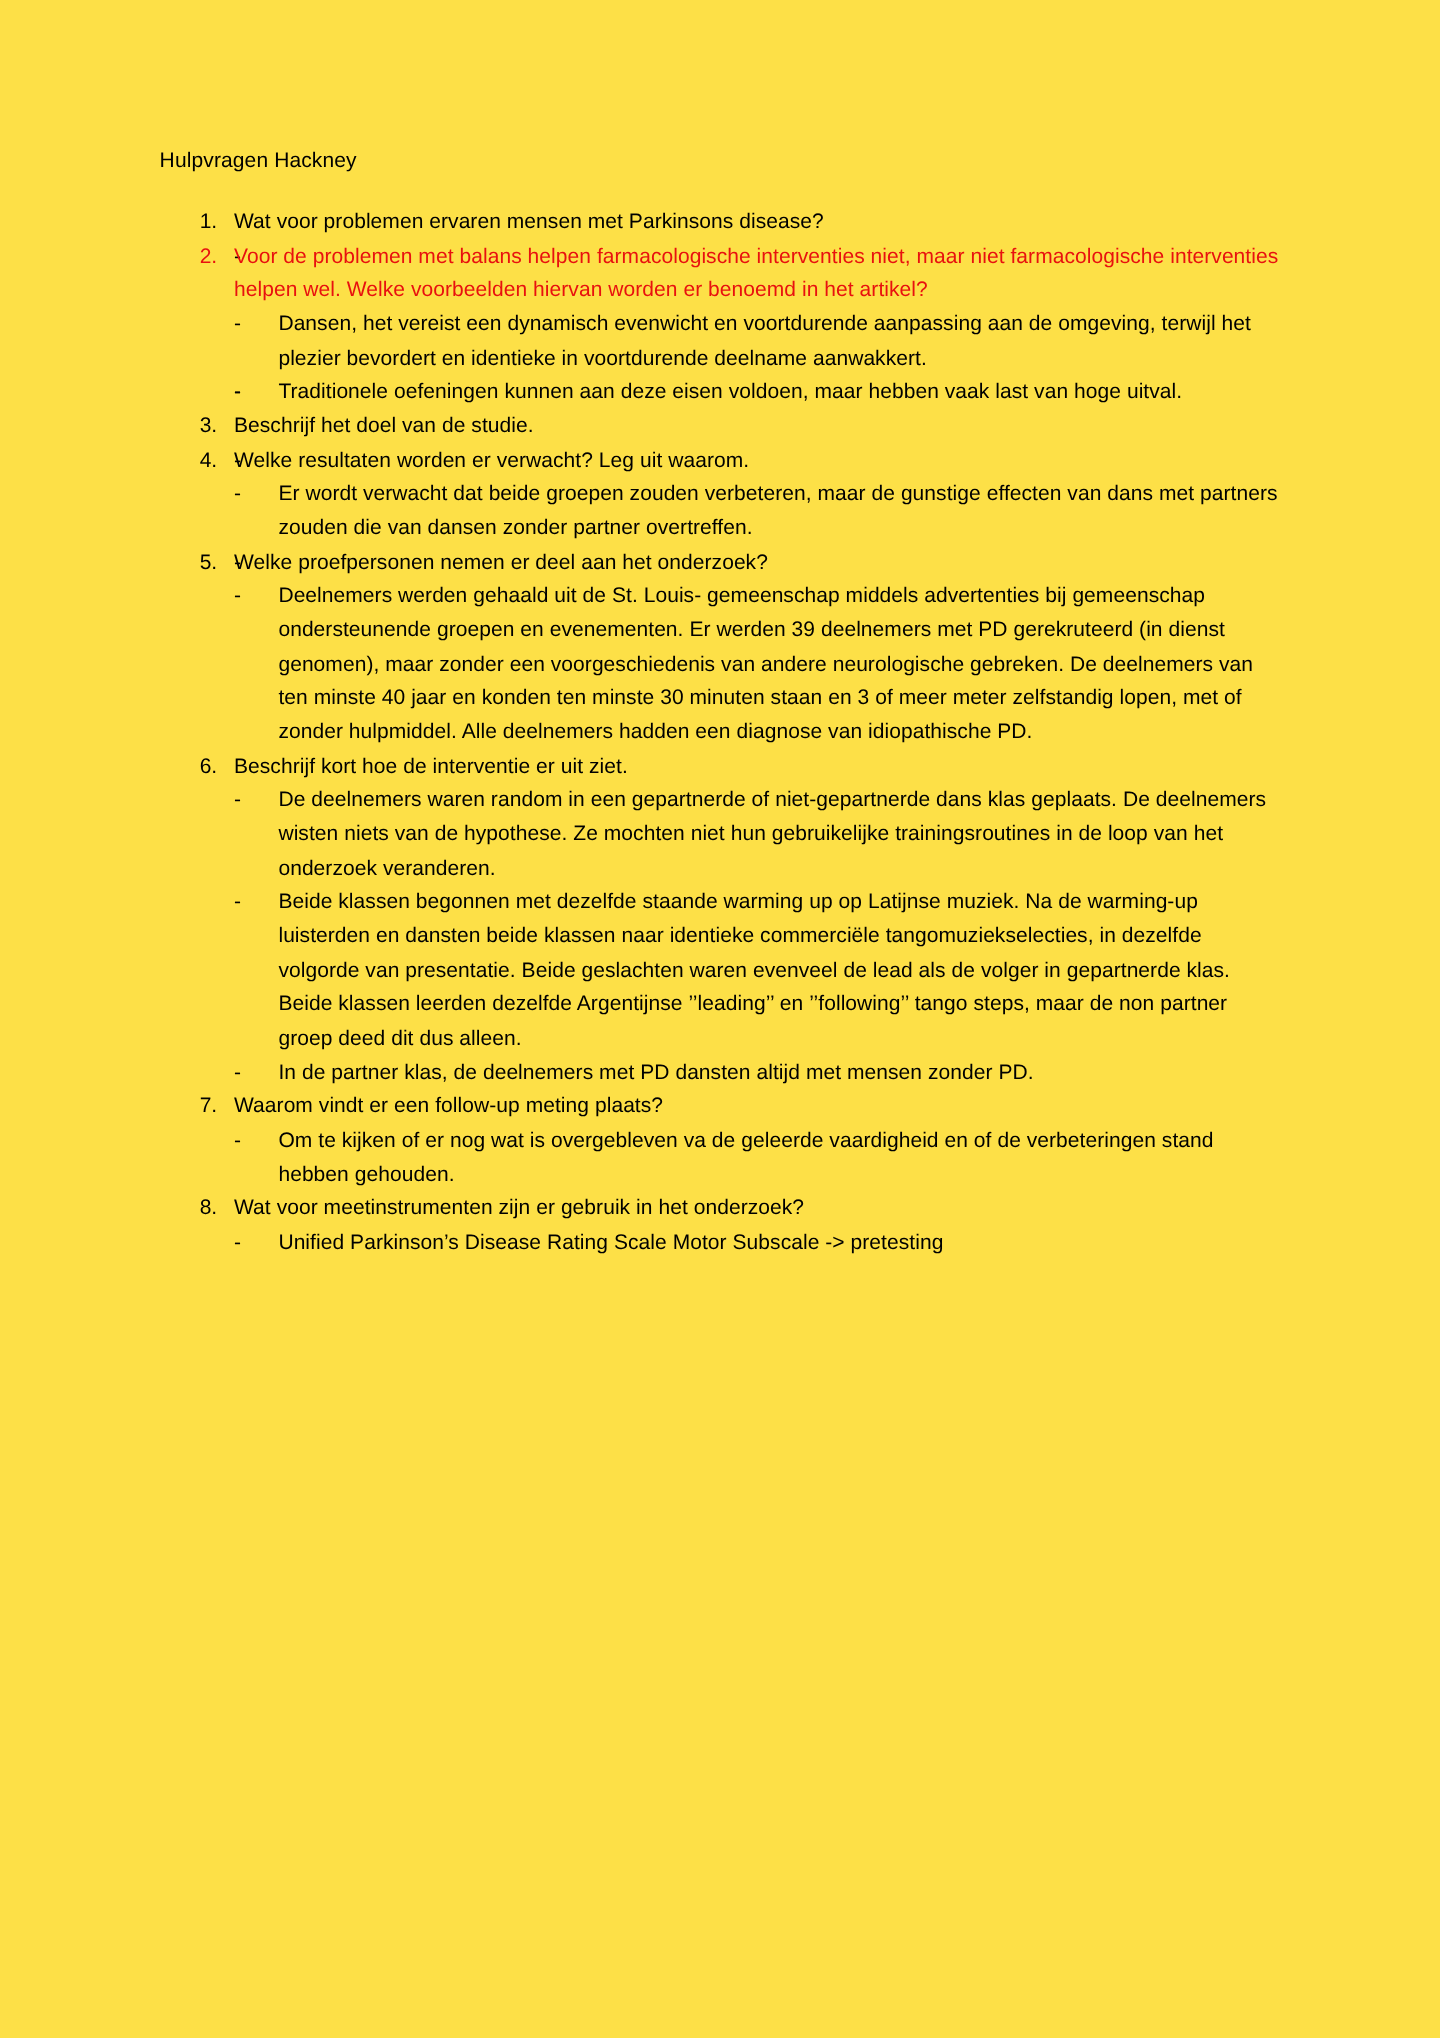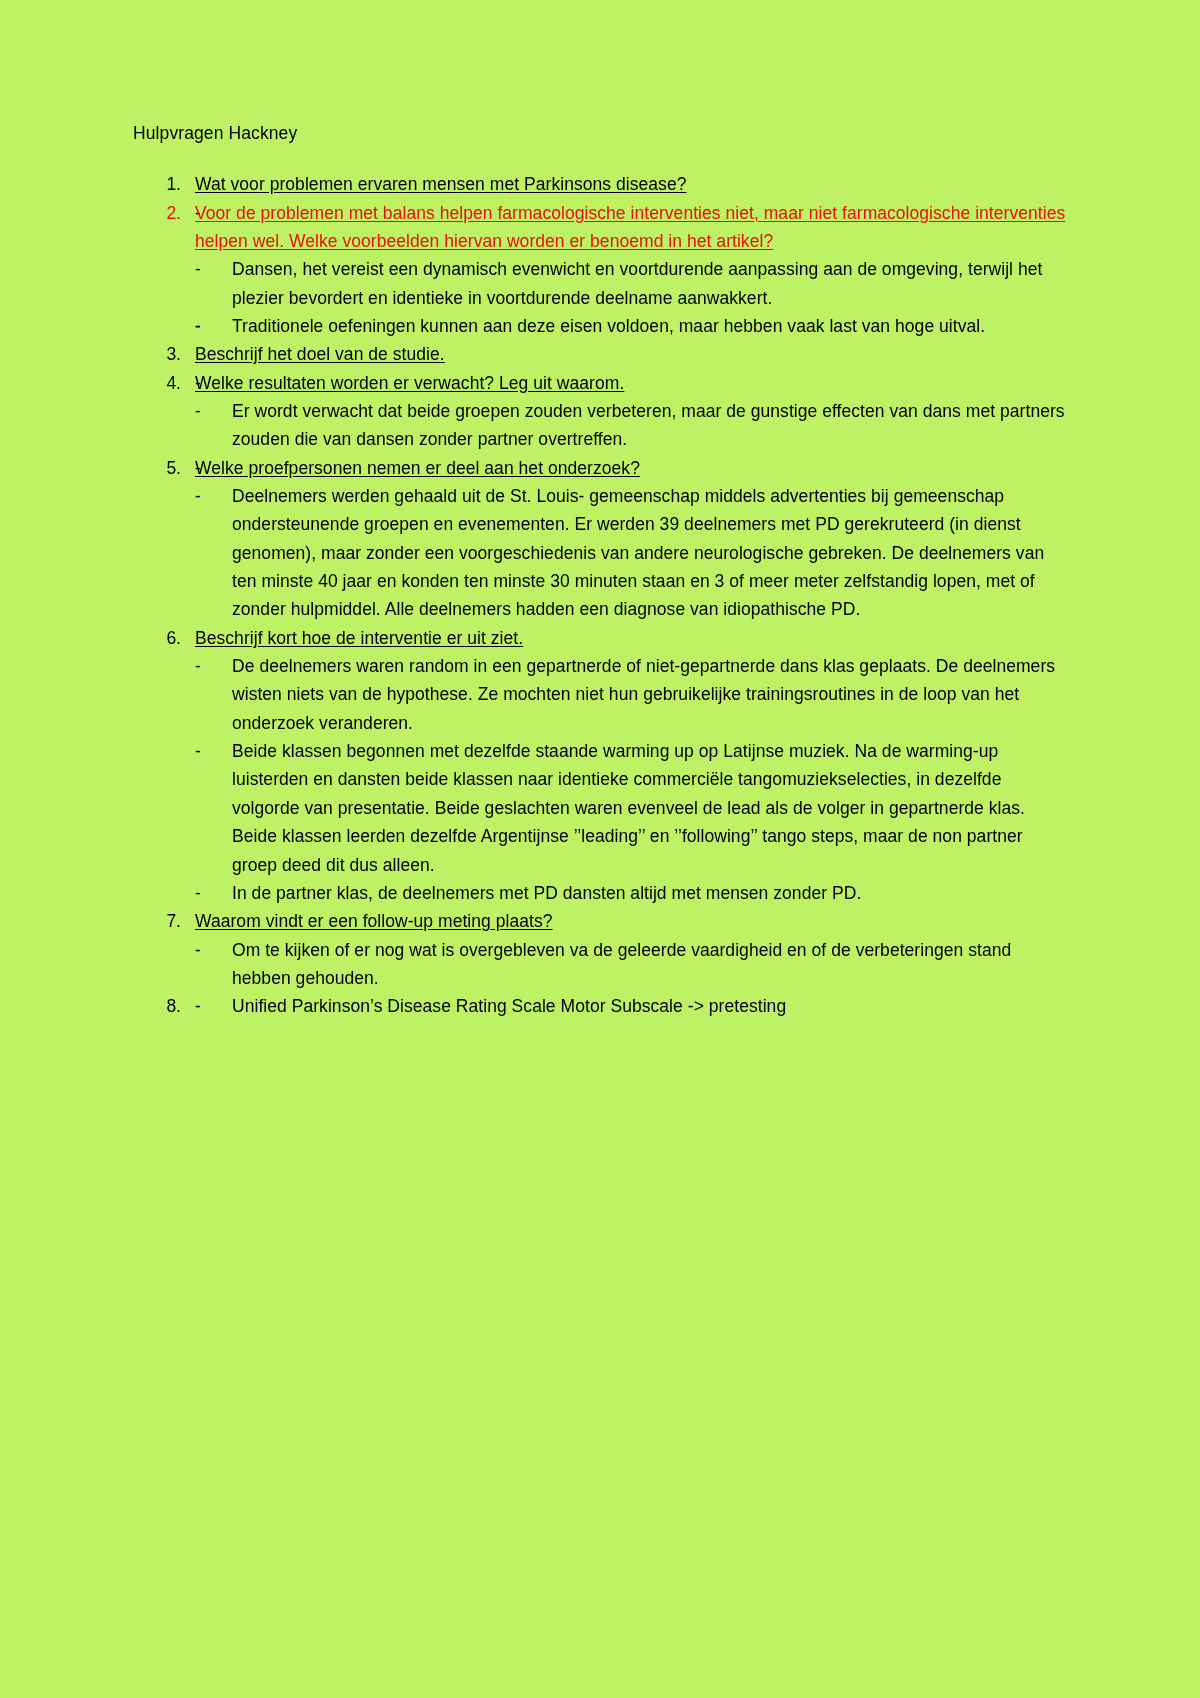--- a/index.html
+++ b/index.html
@@ -11,21 +11,21 @@
     width: 1200px;
     min-height: 1698px;
     font-family: "Liberation Sans", sans-serif;
     color: #000000;
   }
   .page {
     width: 1200px;
     min-height: 1698px;
     box-sizing: border-box;
     padding: 120px 130px 60px 133px;
-    background: #bef264;
+    background: #fde047;
   }
   .doc-title {
     font-size: 17.5px;
     line-height: 1.5;
     margin-bottom: 24px;
     letter-spacing: 0.1px;
   }
   ol.qlist {
     list-style: none;
     margin: 0;
@@ -41,21 +41,20 @@
     left: 18px;
     top: 0;
     width: 30px;
     text-align: right;
     font-size: 17.5px;
     line-height: 1.62;
   }
   .q-text {
     font-size: 17.5px;
     line-height: 1.62;
-    text-decoration: underline;
     text-underline-offset: 2px;
     letter-spacing: 0.05px;
   }
   .q-black { color: #000000; }
   .q-red { color: #e8110f; }
   ul.alist {
     list-style: none;
     margin: 0;
     padding: 0;
   }
@@ -137,19 +136,20 @@
     <li>
       <span class="num">7.</span>
       <div class="q-text q-black">Waarom vindt er een follow-up meting plaats?</div>
       <ul class="alist">
         <li><span class="dash">-</span><span>Om te kijken of er nog wat is overgebleven va de geleerde vaardigheid en of de verbeteringen stand hebben gehouden.</span></li>
       </ul>
     </li>
 
     <li>
       <span class="num">8.</span>
+      <div class="q-text q-black">Wat voor meetinstrumenten zijn er gebruik in het onderzoek?</div>
       <ul class="alist">
         <li><span class="dash">-</span><span>Unified Parkinson’s Disease Rating Scale Motor Subscale -&gt; pretesting</span></li>
       </ul>
     </li>
 
   </ol>
 </div>
 
 </body></html>

